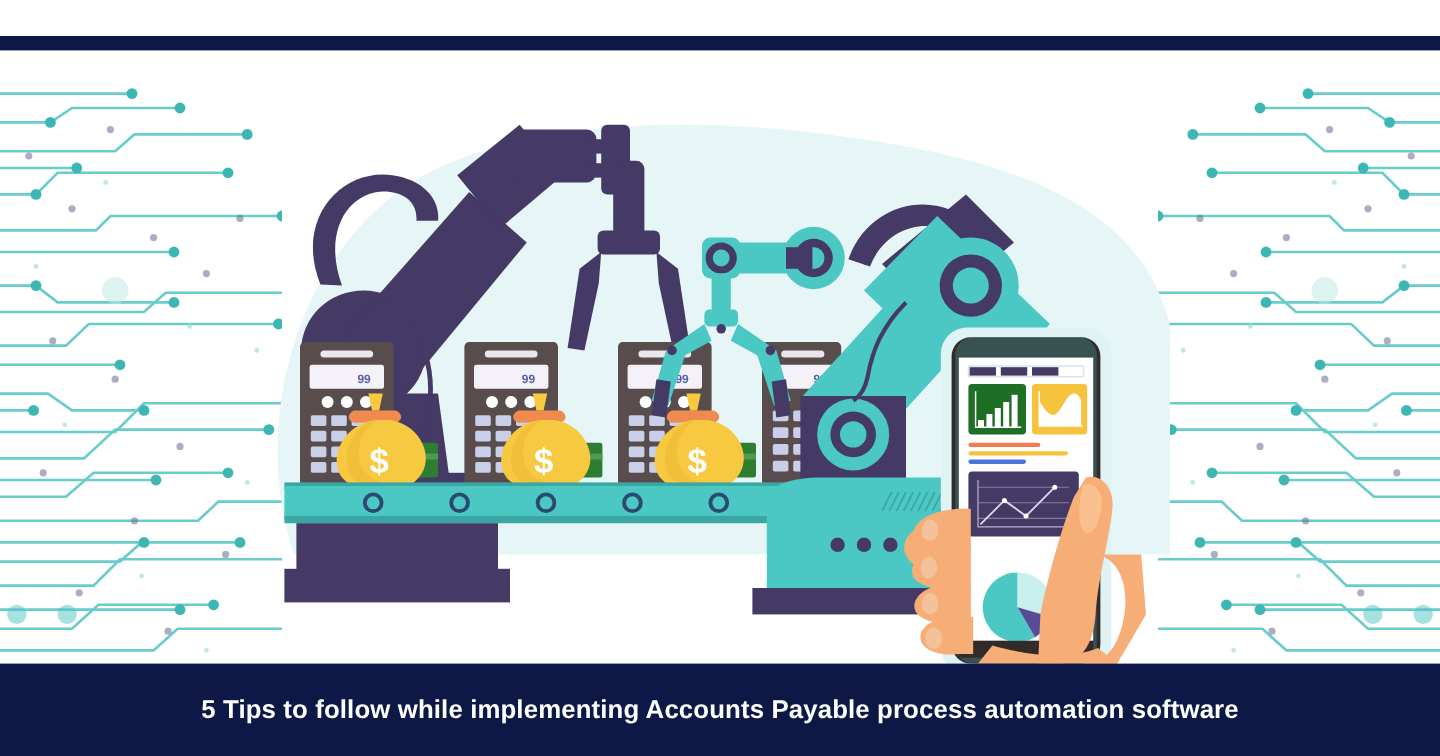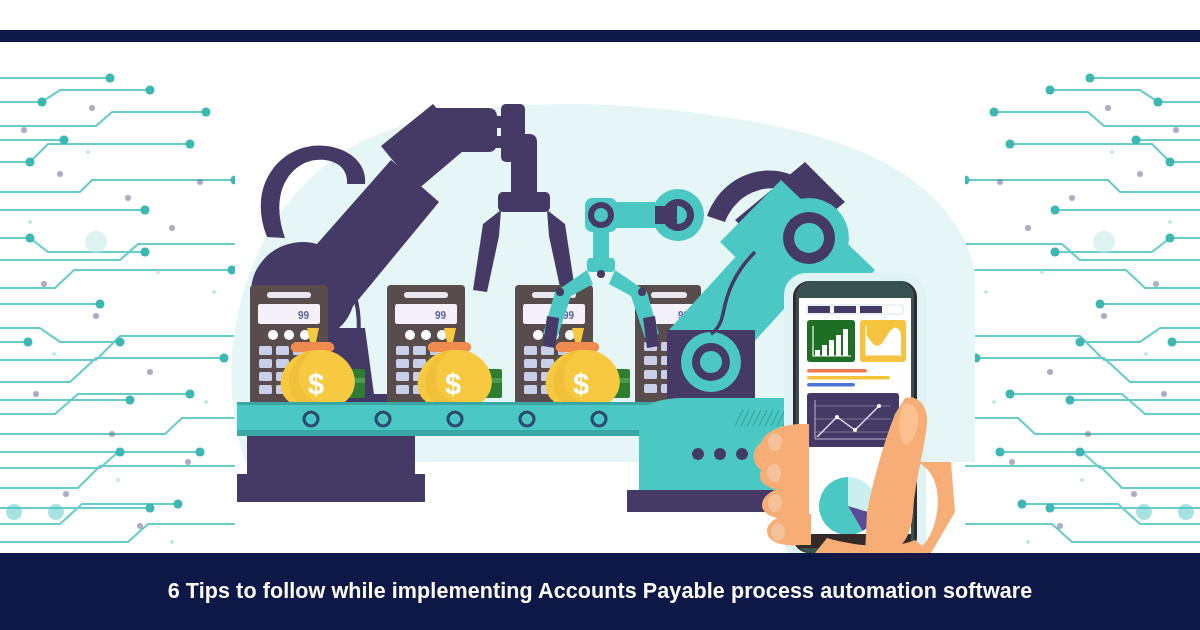--- a/index.html
+++ b/index.html
@@ -557,16 +557,16 @@
         </g>
 
         <path d="M612 496 C640 504 676 508 700 498 L716 511 L600 511 Z" fill="#f7ad76"></path>
         <path d="M700 420 C716 424 726 444 722 470 C718 496 706 511 690 511 L716 511 L740 470 L736 420 Z" fill="#f7ad76"></path>
       </g>
 
     </svg>
   </div>
 
   <div class="bottom-band">
-    <div class="bottom-title">6 Tips to follow while implementing Accounts Payable process automation software</div>
+    <div class="bottom-title">5 Tips to follow while implementing Accounts Payable process automation software</div>
   </div>
 
 </div>
 
 </body></html>

